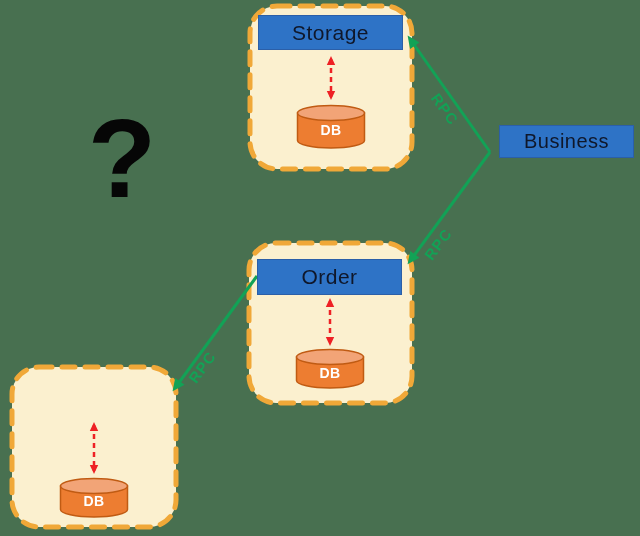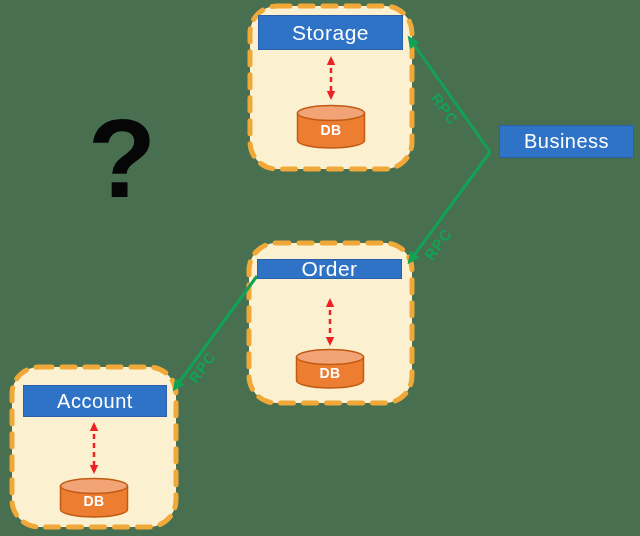--- a/index.html
+++ b/index.html
@@ -9,21 +9,21 @@
     font-family:"Liberation Sans","DejaVu Sans",sans-serif;
   }
   .stage svg{position:absolute;left:0;top:0;}
   .panel{fill:#FBF0CF;stroke:#F0A838;stroke-width:5;stroke-dasharray:13 10;stroke-linecap:round;}
   .gline{stroke:#12A256;stroke-width:3;fill:none;}
   .rline{stroke:#EE2125;stroke-width:2.5;fill:none;stroke-dasharray:5 4;}
   .cyl-body{fill:#ED7D31;stroke:#C05B13;stroke-width:1.5;}
   .cyl-top{fill:#F2A477;stroke:#C05B13;stroke-width:1.5;}
   .hdr{
     position:absolute;background:#2E73C6;border:1.5px solid #2B5FA8;box-sizing:border-box;
-    color:#ffffff;text-align:center;display:flex;align-items:center;justify-content:center;
+    color:#0f172a;text-align:center;display:flex;align-items:center;justify-content:center;
     font-size:21px;letter-spacing:.5px;
   }
   .db-label{
     position:absolute;transform:translate(-50%,-50%);
     color:#ffffff;font-weight:bold;font-size:14px;letter-spacing:.5px;
   }
   .rpc{
     position:absolute;transform:translate(-50%,-50%) rotate(var(--rot));
     color:#12A256;font-weight:bold;font-size:15px;letter-spacing:1px;
   }
@@ -69,22 +69,21 @@
     </g>
     <g>
       <path class="cyl-body" d="M60.5,486 L60.5,509.5 A33.5,7.5 0 0 0 127.5,509.5 L127.5,486 Z"></path>
       <ellipse class="cyl-top" cx="94" cy="486" rx="33.5" ry="7.5"></ellipse>
     </g>
   </svg>
 
   <div class="qmark">?</div>
 
   <div class="hdr" style="left:258px;top:15px;width:145px;height:35px;">Storage</div>
-  <div class="hdr" style="left:257px;top:259px;width:145px;height:20px;">Order</div>
-  <div class="hdr" style="left:23px;top:385px;width:144px;height:32px;font-size:20px;">Account</div>
+  <div class="hdr" style="left:257px;top:259px;width:145px;height:36px;">Order</div>
   <div class="hdr" style="left:499px;top:125px;width:135px;height:33px;font-size:20px;">Business</div>
 
   <div class="db-label" style="left:331px;top:130px;">DB</div>
   <div class="db-label" style="left:330px;top:373px;">DB</div>
   <div class="db-label" style="left:94px;top:501px;">DB</div>
 
   <div class="rpc" style="left:445px;top:109px;--rot:54deg;">RPC</div>
   <div class="rpc" style="left:438px;top:244px;--rot:-53deg;">RPC</div>
   <div class="rpc" style="left:202px;top:367px;--rot:-54deg;">RPC</div>
 

